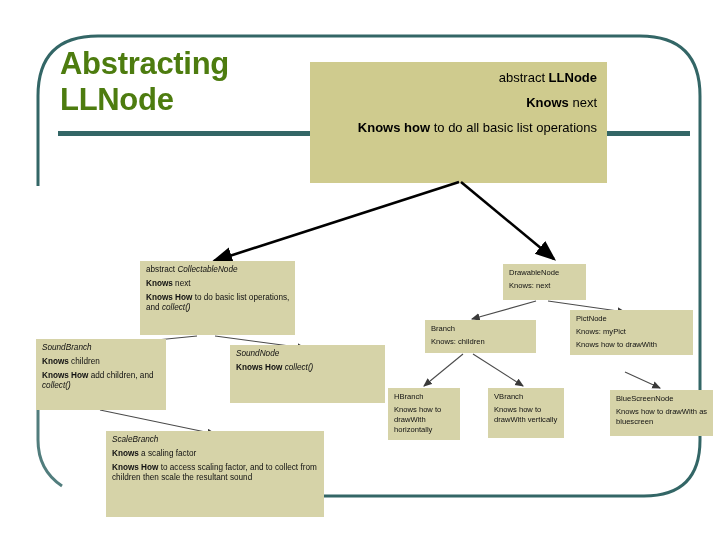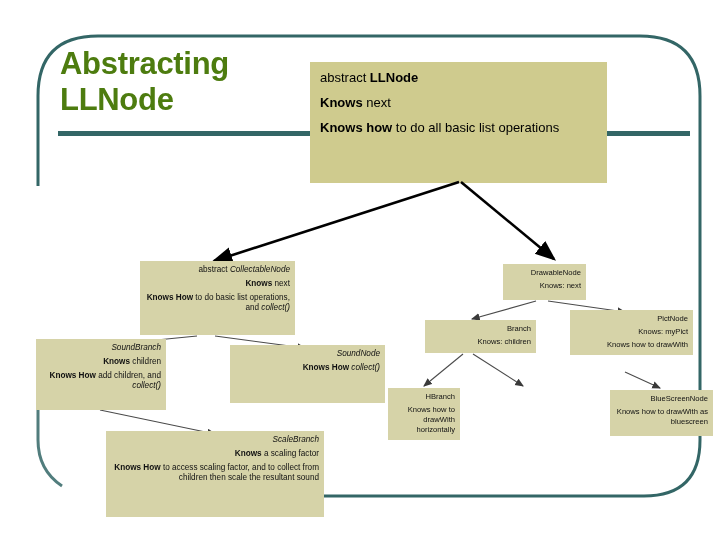--- a/index.html
+++ b/index.html
@@ -57,33 +57,32 @@
   
   #box-llnode {
     left: 310px;
     top: 62px;
     width: 297px;
     height: 121px;
     padding: 9px 10px 0 10px;
     font-size: 13px;
     line-height: 1.15;
   }
-  #box-llnode .row { margin-bottom: 10px; }
+  #box-llnode .row { margin-bottom: 10px; text-align: right; }
   #box-llnode .row:last-child { margin-bottom: 0; }
 
   
   .dbox {
     position: absolute;
     background: #d6d3a8;
     color: #111111;
     box-sizing: border-box;
     font-size: 8.2px;
     line-height: 1.32;
     padding: 4px 5px 4px 6px;
-    text-align: right;
   }
   .dbox .hdr { margin-bottom: 3px; }
   .dbox .ln { margin-bottom: 3px; }
   .dbox .ln:last-child { margin-bottom: 0; }
   .it { font-style: italic; }
   .bd { font-weight: bold; }
 
   #box-collectable { left: 140px; top: 261px; width: 155px; height: 74px; }
   #box-soundbranch { left: 36px;  top: 339px; width: 130px; height: 71px; }
   #box-soundnode   { left: 230px; top: 345px; width: 155px; height: 58px; }
@@ -206,19 +205,23 @@
     <div class="hdr">PictNode</div>
     <div class="ln">Knows: myPict</div>
     <div class="ln">Knows how to drawWith</div>
   </div>
 
   <div class="dbox" id="box-hbranch">
     <div class="hdr">HBranch</div>
     <div class="ln">Knows how to drawWith horizontally</div>
   </div>
 
+  <div class="dbox" id="box-vbranch">
+    <div class="hdr">VBranch</div>
+    <div class="ln">Knows how to drawWith vertically</div>
+  </div>
 
   <div class="dbox" id="box-bluescreen">
     <div class="hdr">BlueScreenNode</div>
     <div class="ln">Knows how to drawWith as bluescreen</div>
   </div>
 
 </div>
 
 </body></html>

